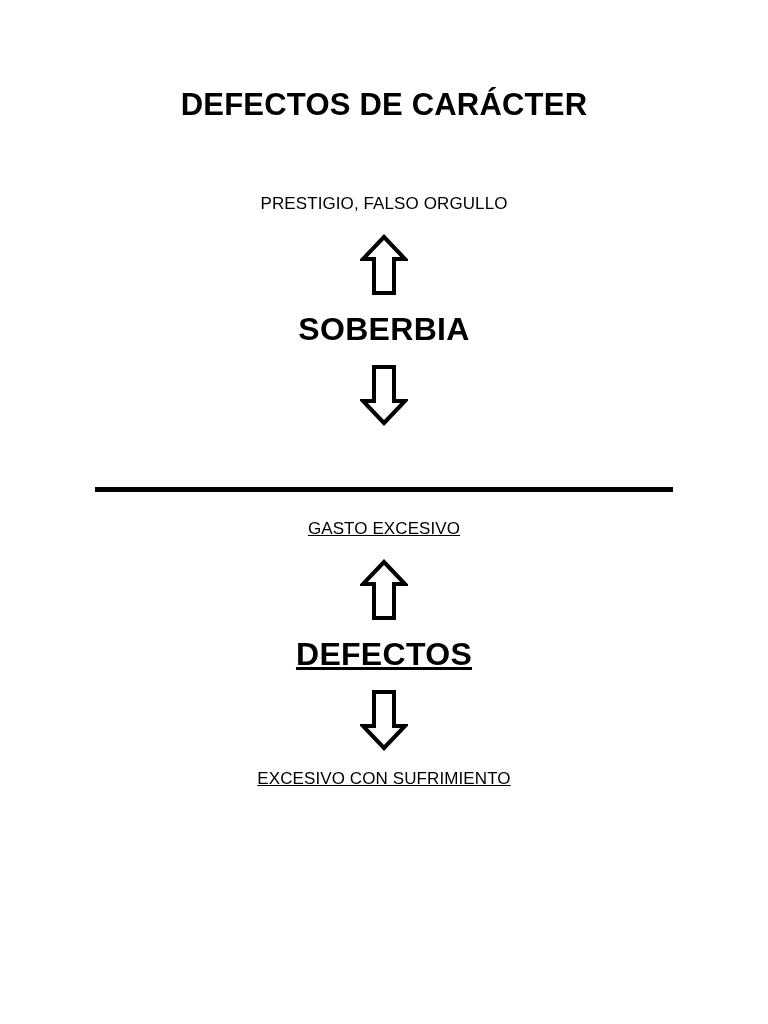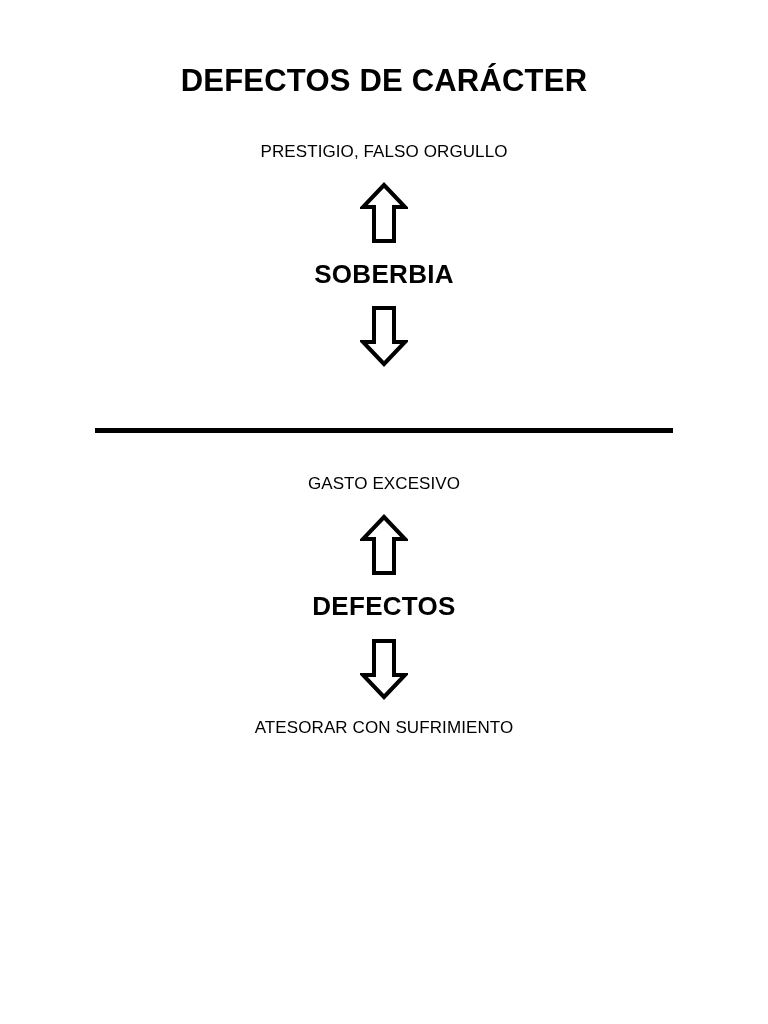--- a/index.html
+++ b/index.html
@@ -25,47 +25,47 @@
     flex-direction: column;
     align-items: center;
   }
 
   
   .doc-title {
     font-size: 31px;
     font-weight: bold;
     letter-spacing: 0.2px;
     text-align: center;
-    margin-top: 64px;
+    margin-top: 88px;
     line-height: 1.1;
     white-space: nowrap;
   }
 
   
   .section {
     width: 100%;
     display: flex;
     flex-direction: column;
     align-items: center;
   }
 
-  .section-top    { margin-top: 45px; }
-  .section-bottom { margin-top: 42px; }
+  .section-top    { margin-top: 73px; }
+  .section-bottom { margin-top: 28px; text-decoration: underline; }
 
   .caption {
     font-size: 17px;
     font-weight: normal;
     letter-spacing: 0.1px;
     text-align: center;
     white-space: nowrap;
     line-height: 1.1;
   }
 
   .heading {
-    font-size: 26px;
+    font-size: 32px;
     font-weight: bold;
     letter-spacing: 0.3px;
     text-align: center;
     white-space: nowrap;
     line-height: 1.1;
   }
 
   
   .arrow {
     display: block;
@@ -144,16 +144,16 @@
     </span>
 
     <div class="heading">DEFECTOS</div>
 
     <span class="arrow arrow-down-2">
       <svg viewBox="0 0 48 62" xmlns="http://www.w3.org/2000/svg" aria-hidden="true">
         <polygon points="24,59 45,37 34,37 34,3 14,3 14,37 3,37"></polygon>
       </svg>
     </span>
 
-    <div class="caption">ATESORAR CON SUFRIMIENTO</div>
+    <div class="caption">EXCESIVO CON SUFRIMIENTO</div>
   </div>
 
 </div>
 
 </body></html>

